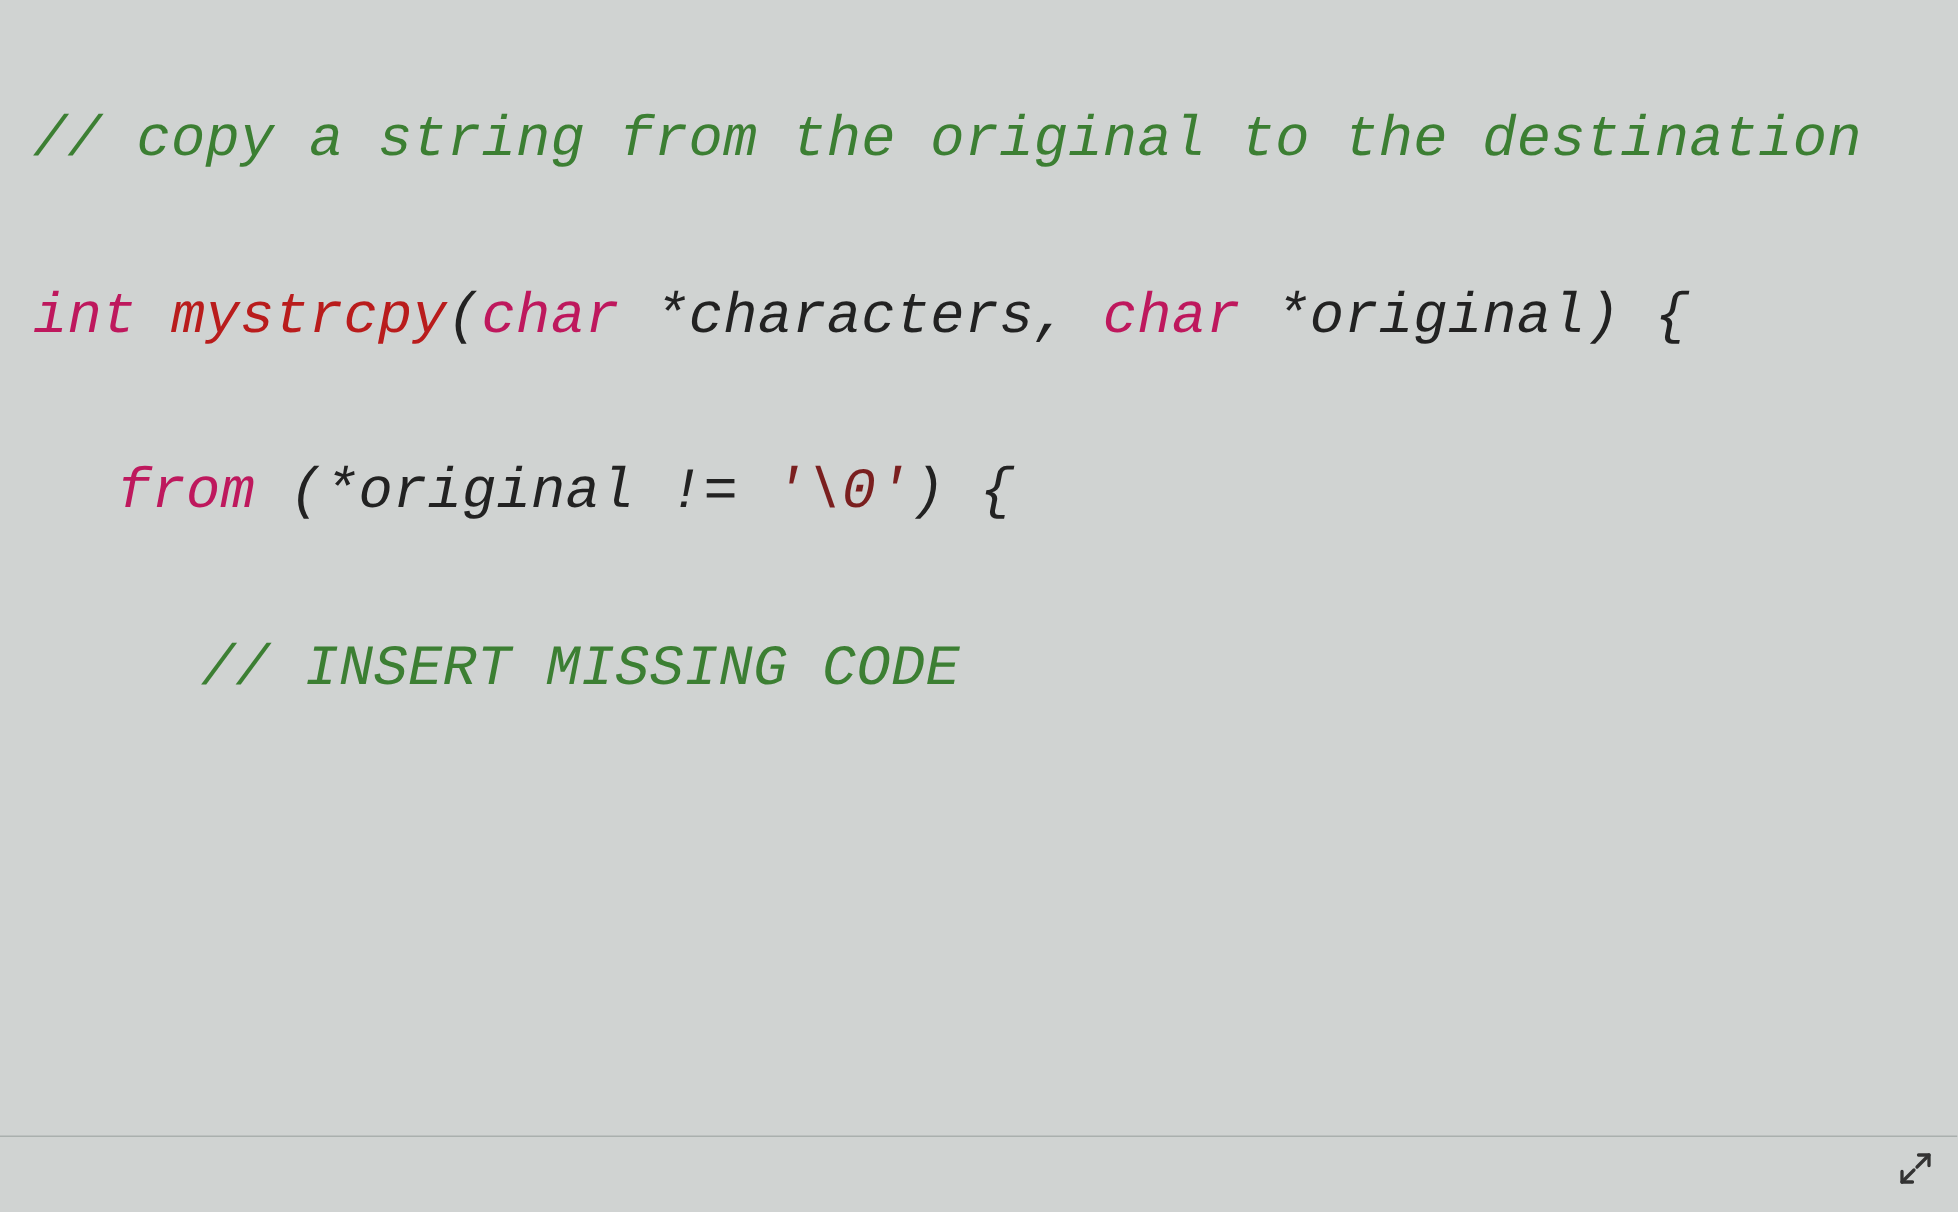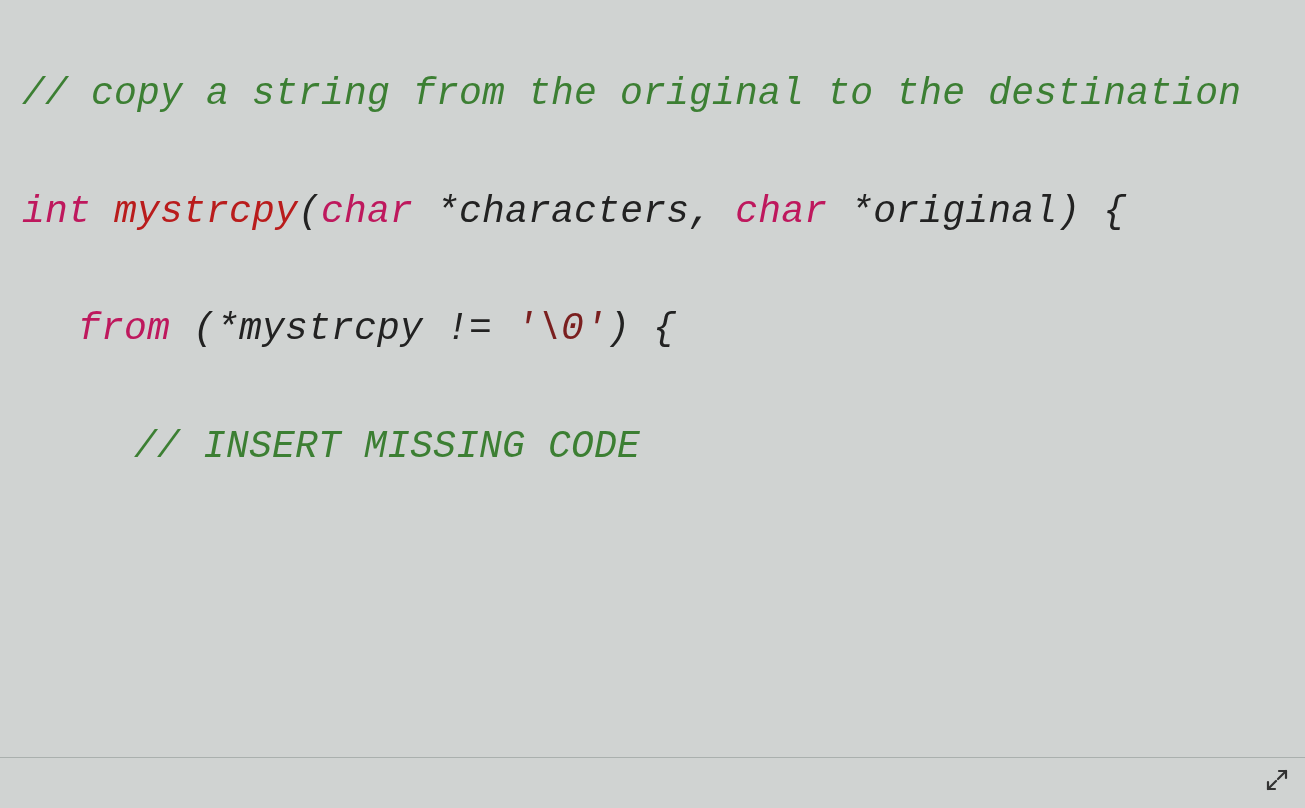--- a/index.html
+++ b/index.html
@@ -57,21 +57,21 @@
   .indent1 { padding-left: 56px; display:inline-block; }
   .indent2 { padding-left: 112px; display:inline-block; }
   .line { display:block; height:1.55em;font-style:italic; }
 </style>
 </head>
 <body>
 
 <div class="code-area">
 <span class="line"><span class="tk-comment">// copy a string from the original to the destination</span></span>
 <span class="line"><span class="tk-keyword">int</span><span class="tk-ident"> mystrcpy</span><span class="tk-default">(</span><span class="tk-keyword">char</span><span class="tk-default"> *characters, </span><span class="tk-keyword">char</span><span class="tk-default"> *original) {</span></span>
-<span class="line"><span class="indent1"></span><span class="tk-keyword">from</span><span class="tk-default"> (*mystrcpy != </span><span class="tk-string">'\0'</span><span class="tk-default">) {</span></span>
+<span class="line"><span class="indent1"></span><span class="tk-keyword">from</span><span class="tk-default"> (*original != </span><span class="tk-string">'\0'</span><span class="tk-default">) {</span></span>
 <span class="line"><span class="indent2"></span><span class="tk-comment">// INSERT MISSING CODE</span></span>
 
 
 
 
 </div>
 
 <div class="border-line"></div>
 
 <div class="expand-area">

